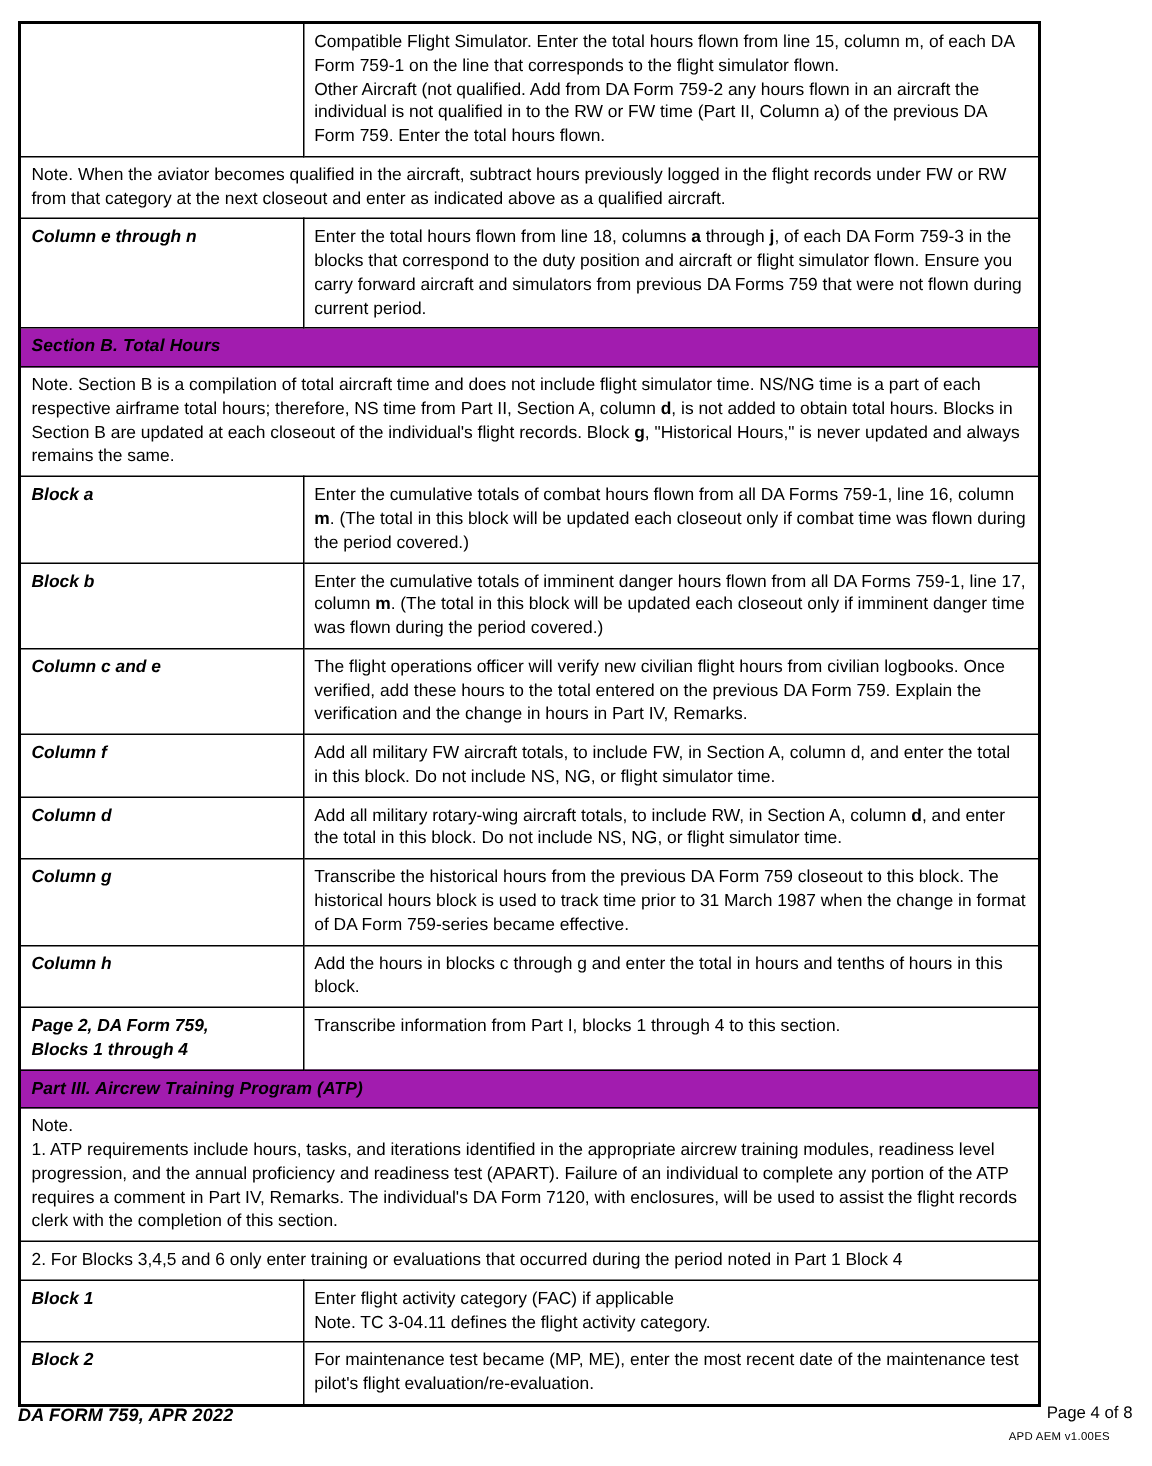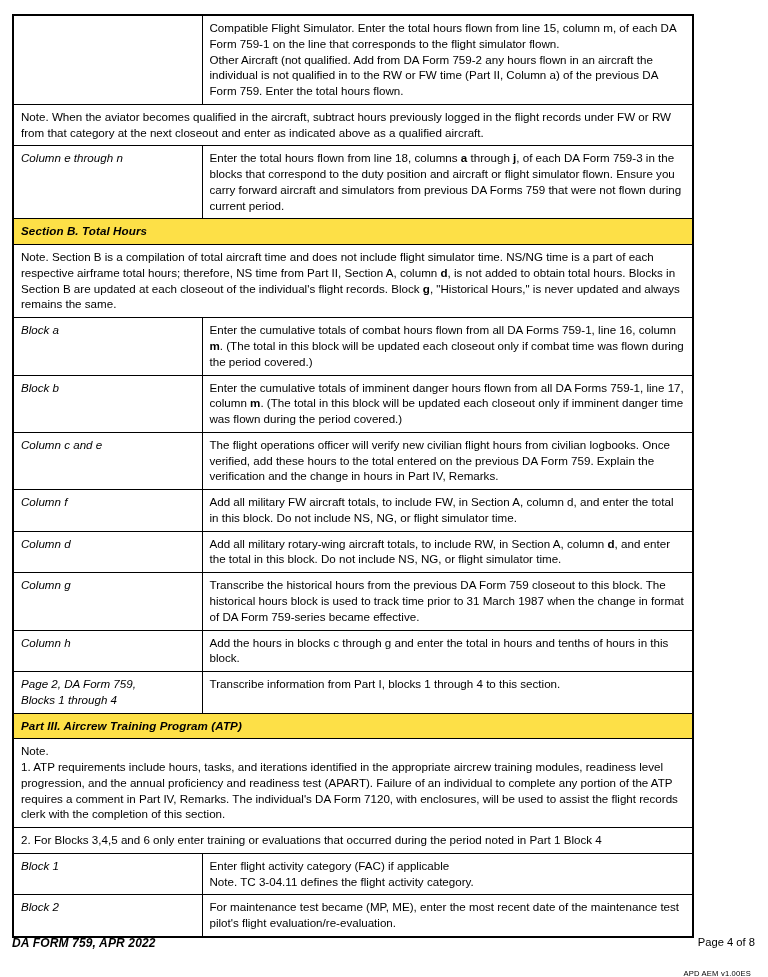--- a/index.html
+++ b/index.html
@@ -34,32 +34,32 @@
     border: 1px solid #000;
     vertical-align: top;
     font-size: 11.6px;
     line-height: 1.36;
     padding: 4px 7px 5px 7px;
   }
   
   table.form-table tr:first-child td { border-top: 0; }
   td.label-cell {
     width: 189px;
-    font-weight: normal;
+    font-weight: bold;
     font-style: italic;
     font-size: 11.8px;
     padding-top: 5px;
     padding-left: 8px;
   }
   td.body-cell {
     padding-left: 8px;
     padding-right: 8px;
   }
   td.section-header {
-    background: #fde047;
+    background: #a21caf;
     font-weight: bold;
     font-style: italic;
     font-size: 12.1px;
     padding: 4px 8px 5px 8px;
     border-top: 2px solid #000;
     border-bottom: 2px solid #000;
     letter-spacing: 0.1px;
   }
   td.note-cell {
     padding: 5px 8px 6px 8px;
@@ -88,26 +88,25 @@
   }
   .footer-right {
     position: absolute;
     right: 0;
     top: 0;
     text-align: right;
     font-size: 11.2px;
   }
   .footer-ver {
     position: absolute;
-    right: 4px;
+    right: 15px;
     top: 17px;
     text-align: right;
     font-size: 7.6px;
     letter-spacing: 0.2px;
-    margin-top: 16px;
   }
 </style>
 </head>
 <body>
 
 <div class="page">
 
   <table class="form-table">
     <colgroup>
         <col style="width:189px">

